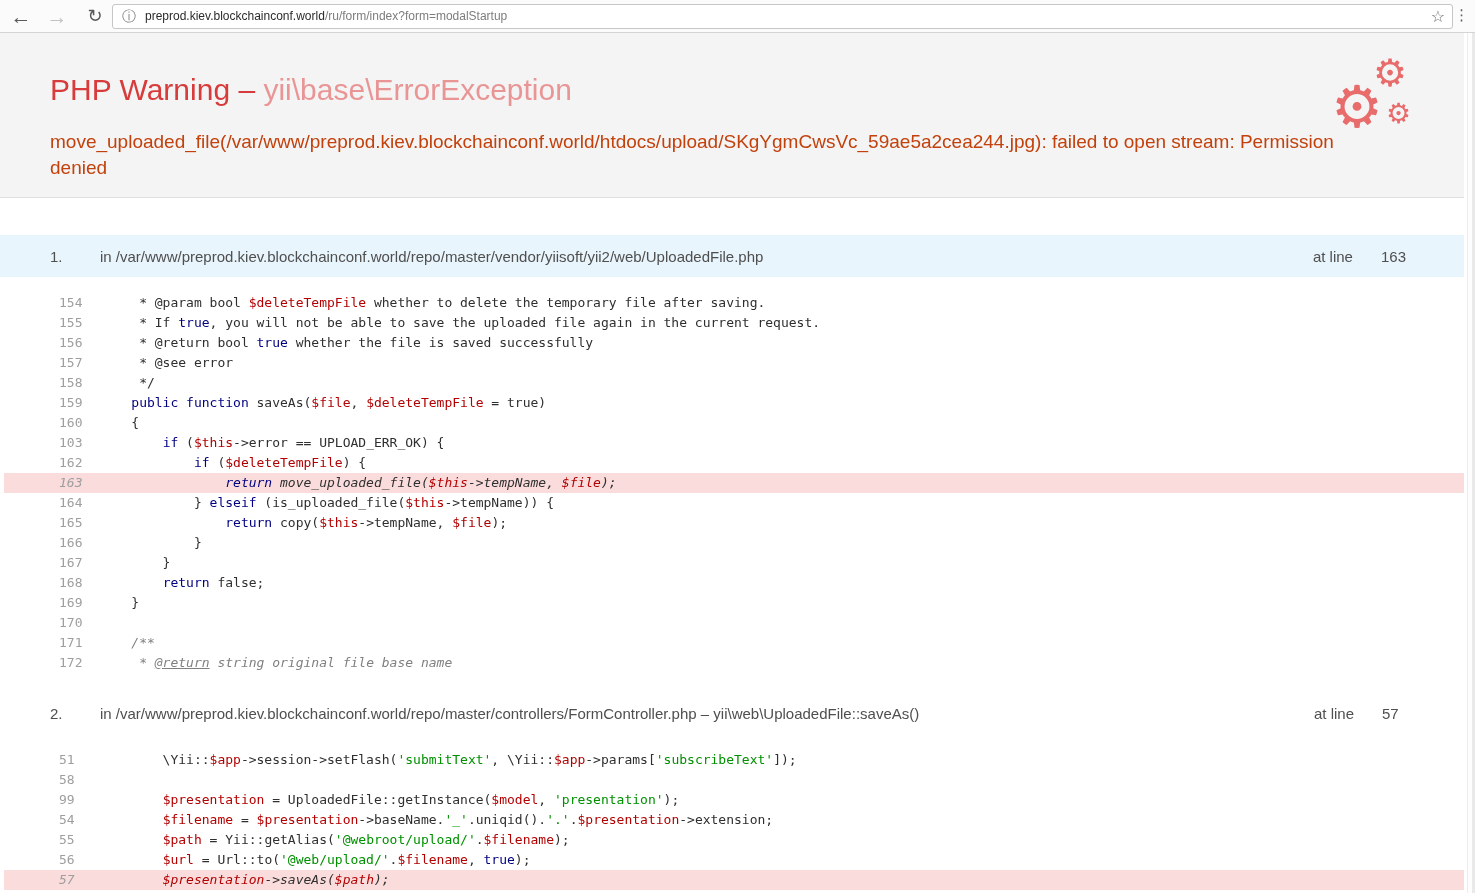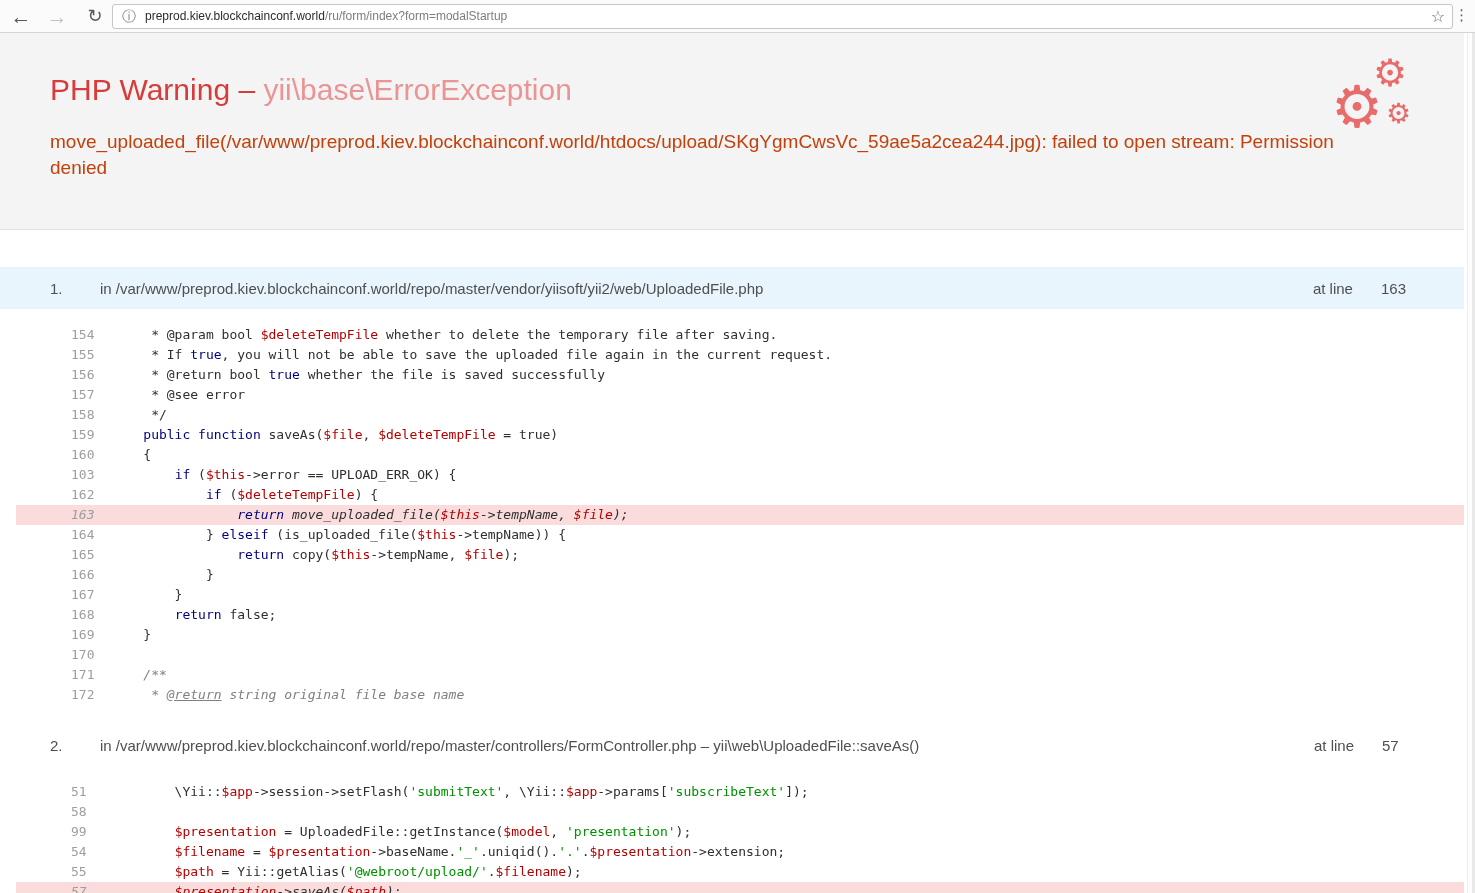--- a/index.html
+++ b/index.html
@@ -25,21 +25,21 @@
              letter-spacing:0; }
 
   
   .page { width:1464px; background:#fff; }
   .scroll-strip { position:absolute; right:0; top:33px; width:8px; height:860px;
                   background:#fdfdfd; border-left:1px solid #ededed; }
   .scroll-strip .edge { position:absolute; right:0; top:0; width:3px; height:100%;
                         background:#e9e9e9; }
 
   .error-header { position:relative; background:#f4f4f4; border-bottom:1px solid #e0e0e0;
-                  padding:40px 0 48px 50px; }
+                  padding:40px 0 16px 50px; }
   .error-header h1 { font-size:30px; font-weight:normal; color:var(--accent_red,#d83b3b);
                      margin-bottom:22px; }
   .error-header h1 .sep { white-space:pre; }
   .error-header h1 .exc { color:var(--accent_red_light,#e99595); }
   .error-msg { font-size:19px; line-height:26px; color:#c2410c; max-width:1292px; }
 
   .gears { position:absolute; right:55px; top:25px; width:76px; height:78px;
            color:var(--gear_red,#e86c6c); }
   .gears span { position:absolute; line-height:1; }
   .gear-big    { font-size:58px; left:-2px; top:20px; }
@@ -50,21 +50,21 @@
   .call-stack { margin-top:37px; }
   .stack-header { display:flex; align-items:center; height:42px;
                   padding:0 58px 0 50px; font-size:15px; color:#4f4f4f;
                   cursor:pointer; background:#fff; }
   .stack-header.selected { background:var(--selected_row_bg,#e9f5fc); }
   .stack-header .idx  { width:50px; }
   .stack-header .file { white-space:nowrap; }
   .stack-header .at-line { margin-left:auto; }
   .stack-header .line-no { margin-left:28px; min-width:24px; }
 
-  .code-block { padding:16px 0 19px 16px; }
+  .code-block { padding:16px 0 19px 4px; }
   .code-line { height:20px; line-height:20px; white-space:pre;
                font-family:"DejaVu Sans Mono", monospace; font-size:13px; }
   .code-line.error-line { background:var(--error_line_bg,#fbdcdc);font-style:italic; }
   .ln { display:inline-block; width:96px; padding-left:55px;
         color:var(--line_number,#9e9e9e); }
   .tok-d { color:var(--code_default,#2f2f2f); }
   .tok-k { color:var(--code_keyword,#000080); }
   .tok-v { color:var(--code_variable,#b30000); }
   .tok-s { color:var(--code_string,#009000); }
   .tok-c { color:var(--code_comment,#808080); font-style:italic; }
@@ -134,20 +134,21 @@
       <span class="file">in /var/www/preprod.kiev.blockchainconf.world/repo/master/controllers/FormController.php – yii\web\UploadedFile::saveAs()</span>
       <span class="at-line">at line</span>
       <span class="line-no">57</span>
     </div>
     <div class="code-block">
           <div class="code-line"><span class="ln">51</span><span class="tok-d">        \Yii::</span><span class="tok-v">$app</span><span class="tok-d">-&gt;session-&gt;setFlash(</span><span class="tok-s">'submitText'</span><span class="tok-d">, \Yii::</span><span class="tok-v">$app</span><span class="tok-d">-&gt;params[</span><span class="tok-s">'subscribeText'</span><span class="tok-d">]);</span></div>
           <div class="code-line"><span class="ln">58</span></div>
           <div class="code-line"><span class="ln">99</span><span class="tok-d">        </span><span class="tok-v">$presentation</span><span class="tok-d"> = UploadedFile::getInstance(</span><span class="tok-v">$model</span><span class="tok-d">, </span><span class="tok-s">'presentation'</span><span class="tok-d">);</span></div>
           <div class="code-line"><span class="ln">54</span><span class="tok-d">        </span><span class="tok-v">$filename</span><span class="tok-d"> = </span><span class="tok-v">$presentation</span><span class="tok-d">-&gt;baseName.</span><span class="tok-s">'_'</span><span class="tok-d">.uniqid().</span><span class="tok-s">'.'</span><span class="tok-d">.</span><span class="tok-v">$presentation</span><span class="tok-d">-&gt;extension;</span></div>
           <div class="code-line"><span class="ln">55</span><span class="tok-d">        </span><span class="tok-v">$path</span><span class="tok-d"> = Yii::getAlias(</span><span class="tok-s">'@webroot/upload/'</span><span class="tok-d">.</span><span class="tok-v">$filename</span><span class="tok-d">);</span></div>
+          <div class="code-line"><span class="ln">56</span><span class="tok-d">        </span><span class="tok-v">$url</span><span class="tok-d"> = Url::to(</span><span class="tok-s">'@web/upload/'</span><span class="tok-d">.</span><span class="tok-v">$filename</span><span class="tok-d">, </span><span class="tok-k">true</span><span class="tok-d">);</span></div>
           <div class="code-line error-line"><span class="ln">57</span><span class="tok-d">        </span><span class="tok-v">$presentation</span><span class="tok-d">-&gt;saveAs(</span><span class="tok-v">$path</span><span class="tok-d">);</span></div>
         </div>
   </section>
 </div>
 
 </div>
 
 <div class="scroll-strip">
     <div class="edge"></div>
   </div>

